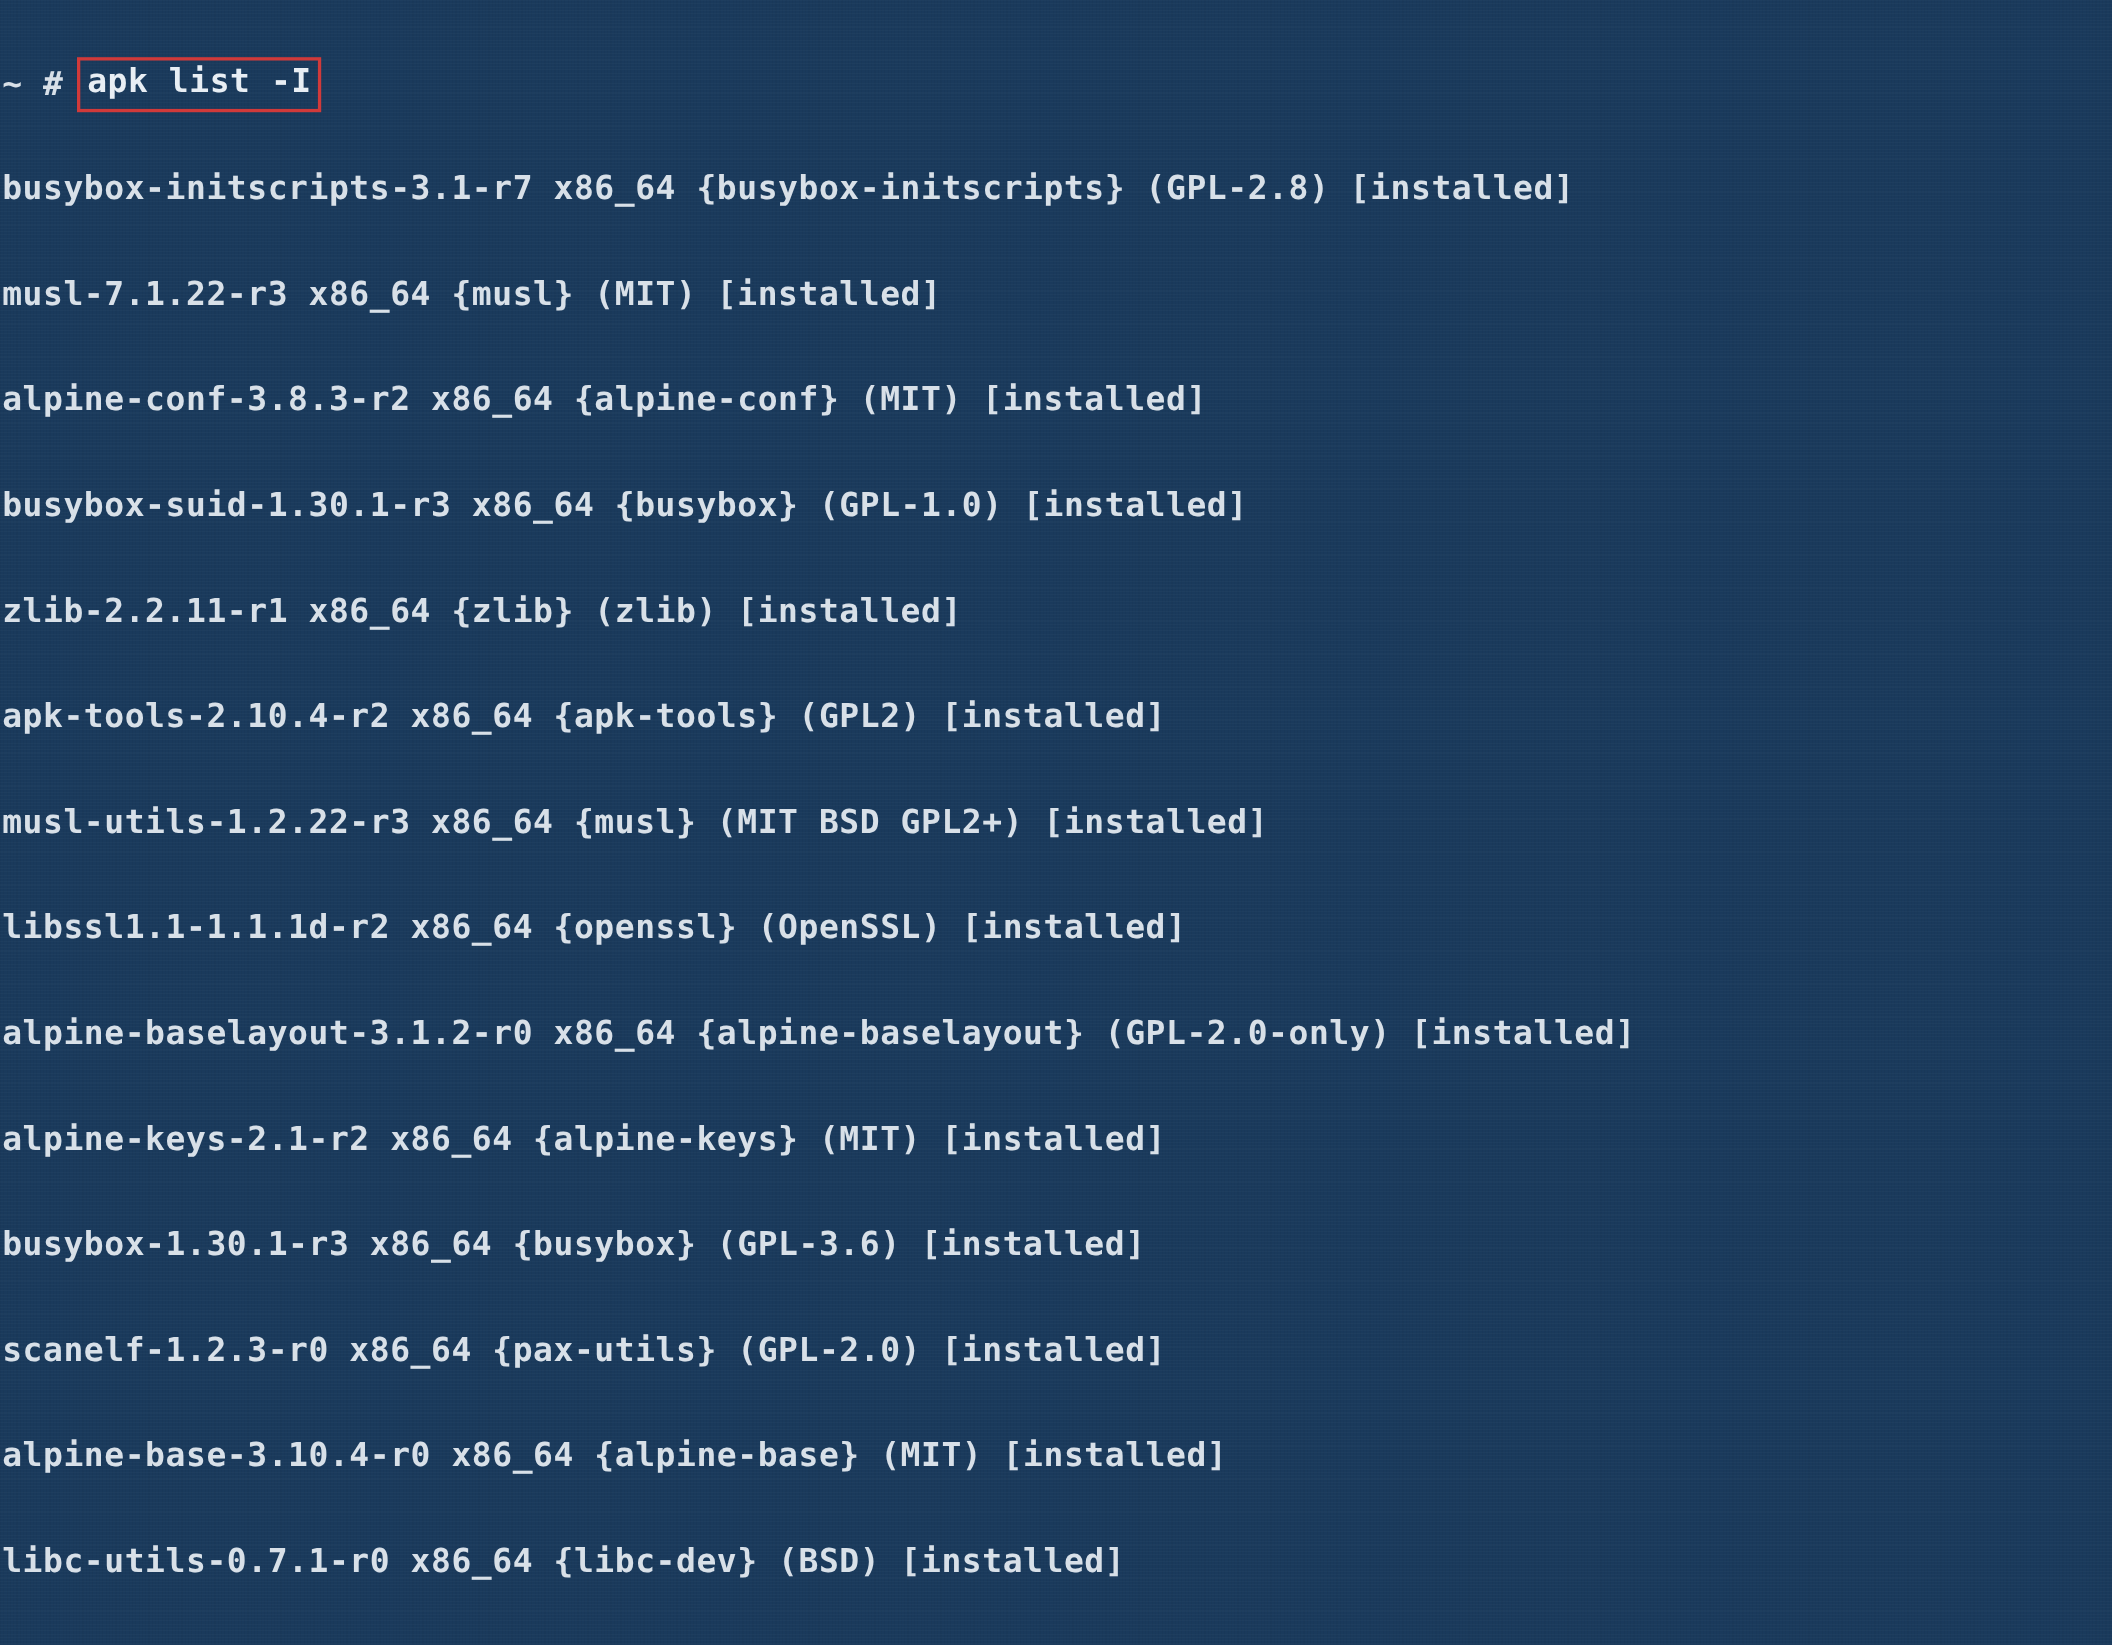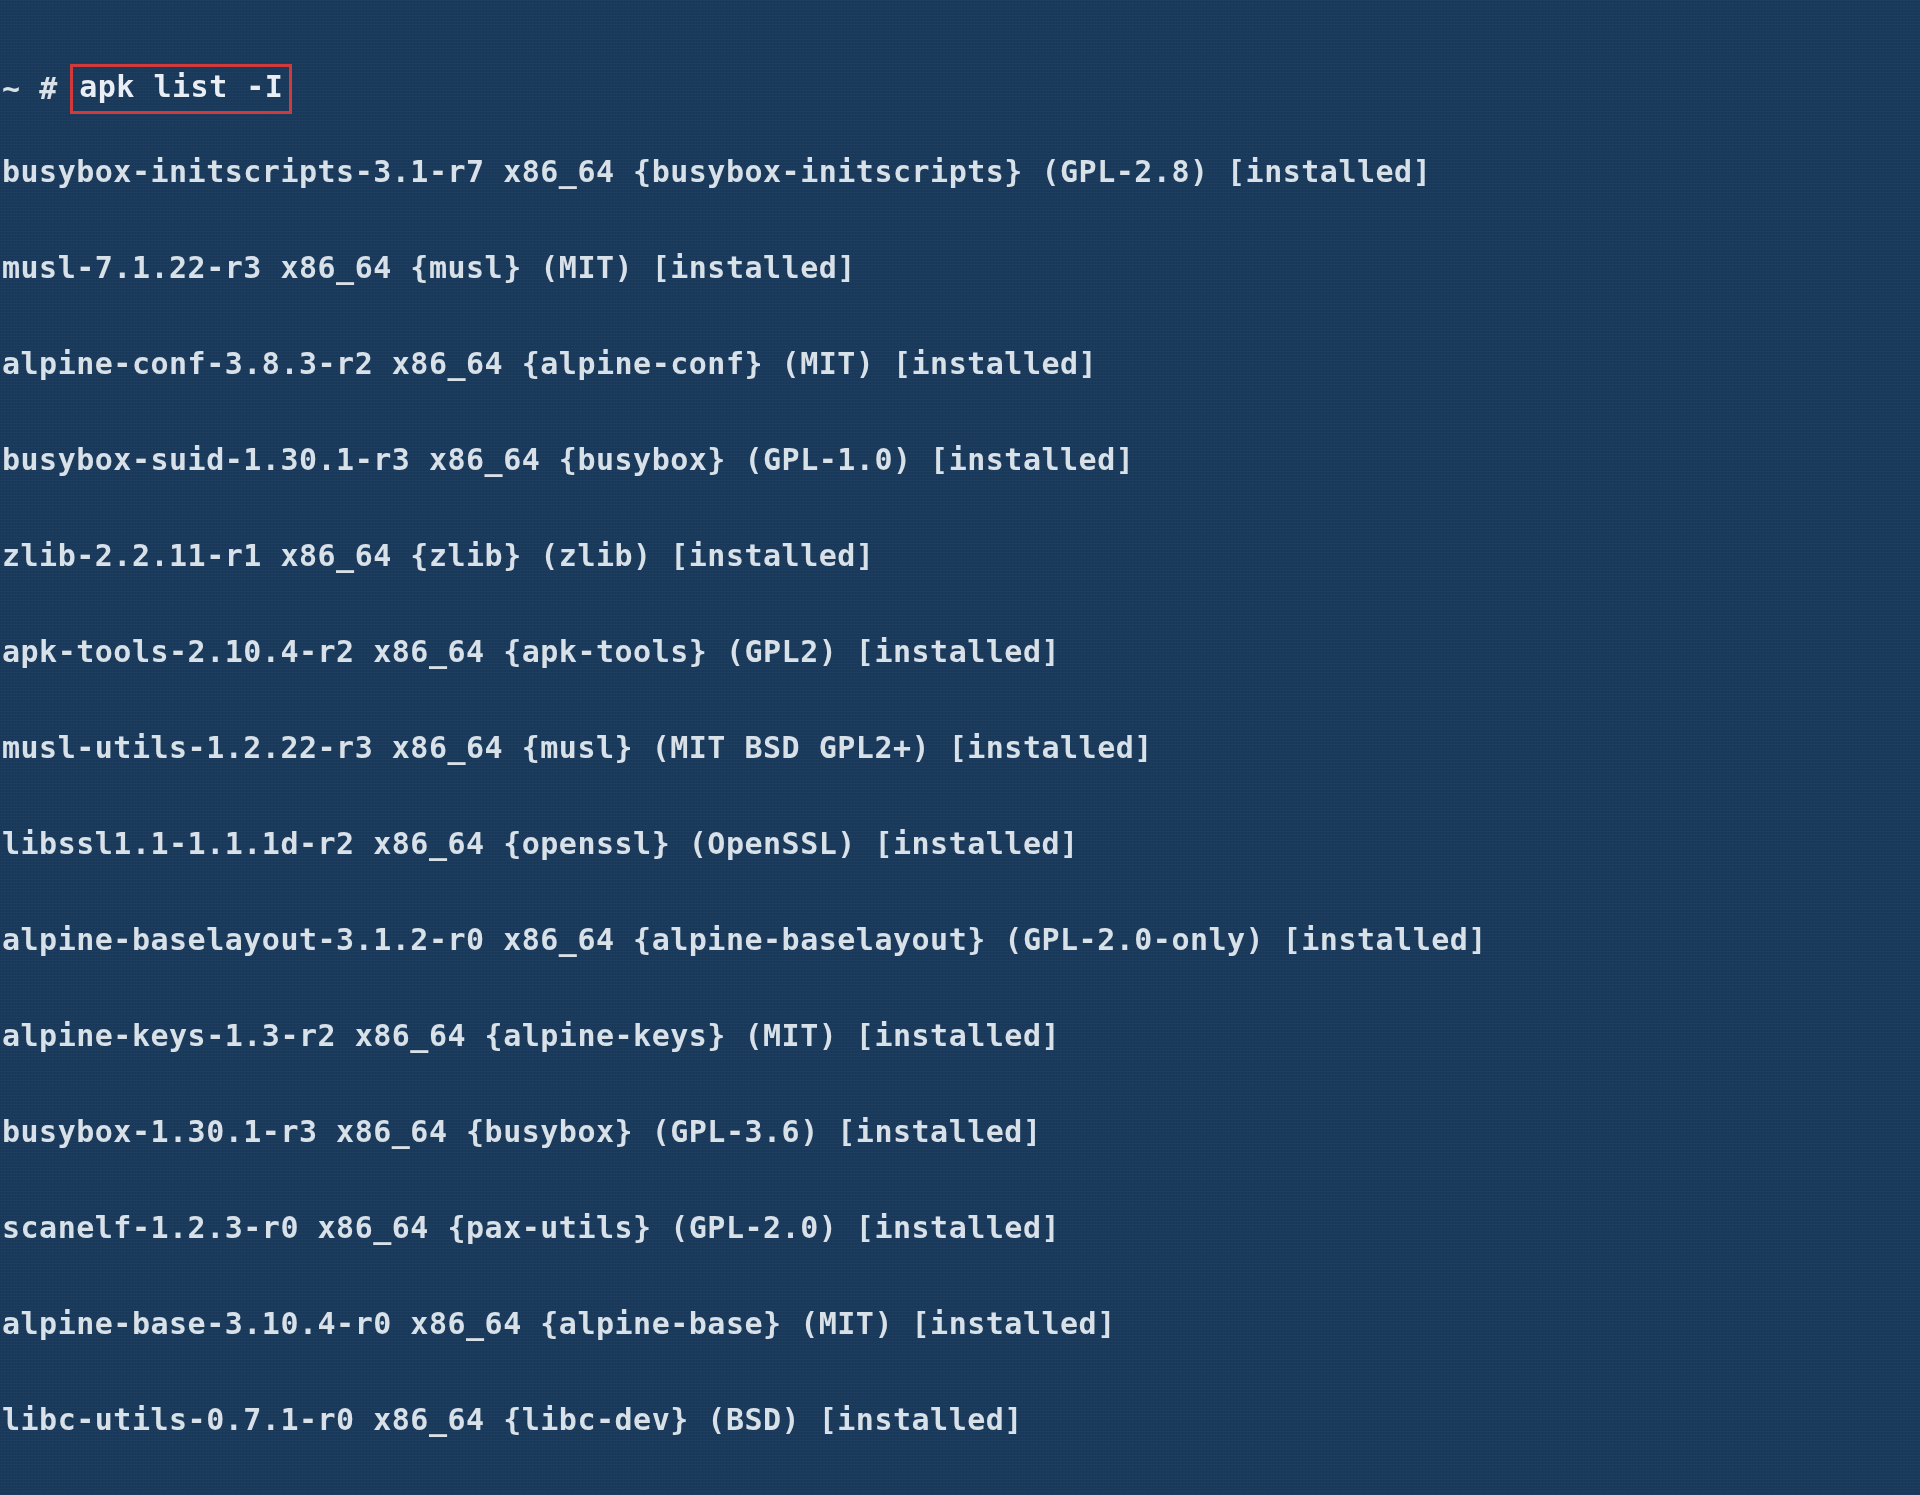--- a/index.html
+++ b/index.html
@@ -25,21 +25,21 @@
       #1a3a5c;
     min-height: 100%;
   }
   .line { display: block; height: 48px; }
   .prompt-tilde { color: #d8e0e8; }
   .prompt-hash  { color: #d8e0e8; }
   .cmd          { color: #e8eef4; }
   .highlight {
     border: 3px solid #d13a3a;
     padding: 0 6px 2px 6px;
-    margin: 12px -6px;
+    margin: 0 -6px;
     display: inline-block;
     line-height: 40px;
     height: 42px;
     vertical-align: 2px;
     position: relative;
   }
 </style>
 </head>
 <body>
 
@@ -47,21 +47,21 @@
 <span class="line"><span class="prompt-tilde">~</span> <span class="prompt-hash">#</span> <span class="highlight"><span class="cmd">apk list -I</span></span></span>
 <span class="line">busybox-initscripts-3.1-r7 x86_64 {busybox-initscripts} (GPL-2.8) [installed]</span>
 <span class="line">musl-7.1.22-r3 x86_64 {musl} (MIT) [installed]</span>
 <span class="line">alpine-conf-3.8.3-r2 x86_64 {alpine-conf} (MIT) [installed]</span>
 <span class="line">busybox-suid-1.30.1-r3 x86_64 {busybox} (GPL-1.0) [installed]</span>
 <span class="line">zlib-2.2.11-r1 x86_64 {zlib} (zlib) [installed]</span>
 <span class="line">apk-tools-2.10.4-r2 x86_64 {apk-tools} (GPL2) [installed]</span>
 <span class="line">musl-utils-1.2.22-r3 x86_64 {musl} (MIT BSD GPL2+) [installed]</span>
 <span class="line">libssl1.1-1.1.1d-r2 x86_64 {openssl} (OpenSSL) [installed]</span>
 <span class="line">alpine-baselayout-3.1.2-r0 x86_64 {alpine-baselayout} (GPL-2.0-only) [installed]</span>
-<span class="line">alpine-keys-1.3-r2 x86_64 {alpine-keys} (MIT) [installed]</span>
+<span class="line">alpine-keys-2.1-r2 x86_64 {alpine-keys} (MIT) [installed]</span>
 <span class="line">busybox-1.30.1-r3 x86_64 {busybox} (GPL-3.6) [installed]</span>
 <span class="line">scanelf-1.2.3-r0 x86_64 {pax-utils} (GPL-2.0) [installed]</span>
 <span class="line">alpine-base-3.10.4-r0 x86_64 {alpine-base} (MIT) [installed]</span>
 <span class="line">libc-utils-0.7.1-r0 x86_64 {libc-dev} (BSD) [installed]</span>
 <span class="line">unzip-6.0-r6 x86_64 {unzip} (custom) [installed]</span>
 
 
 
 
 

